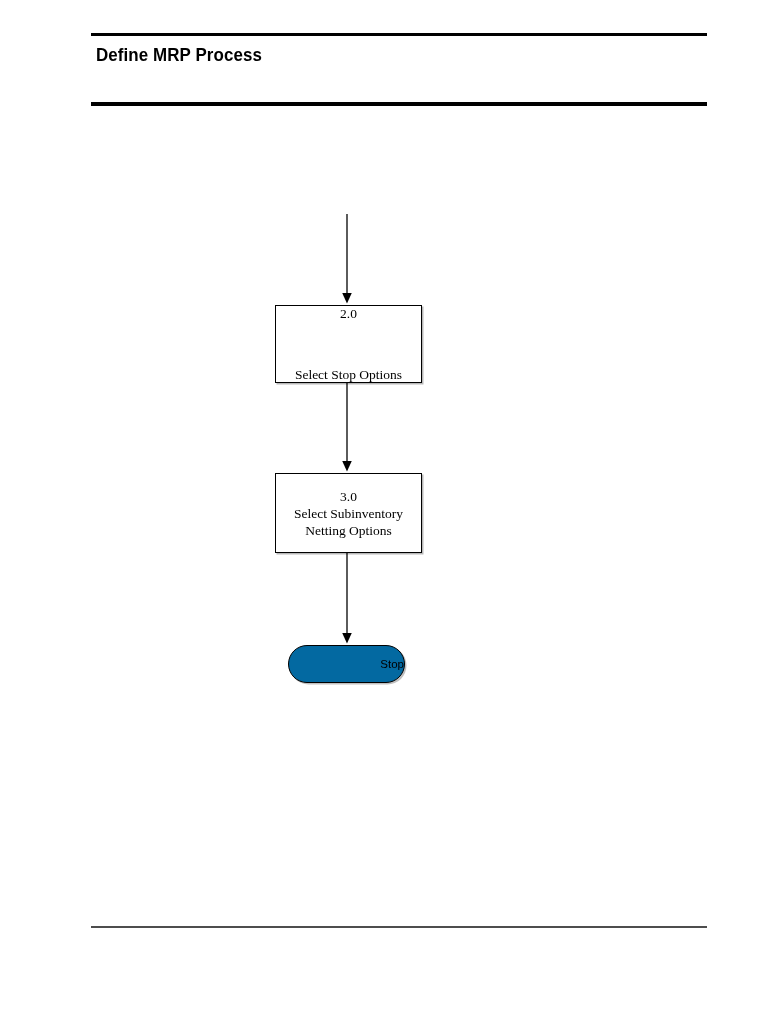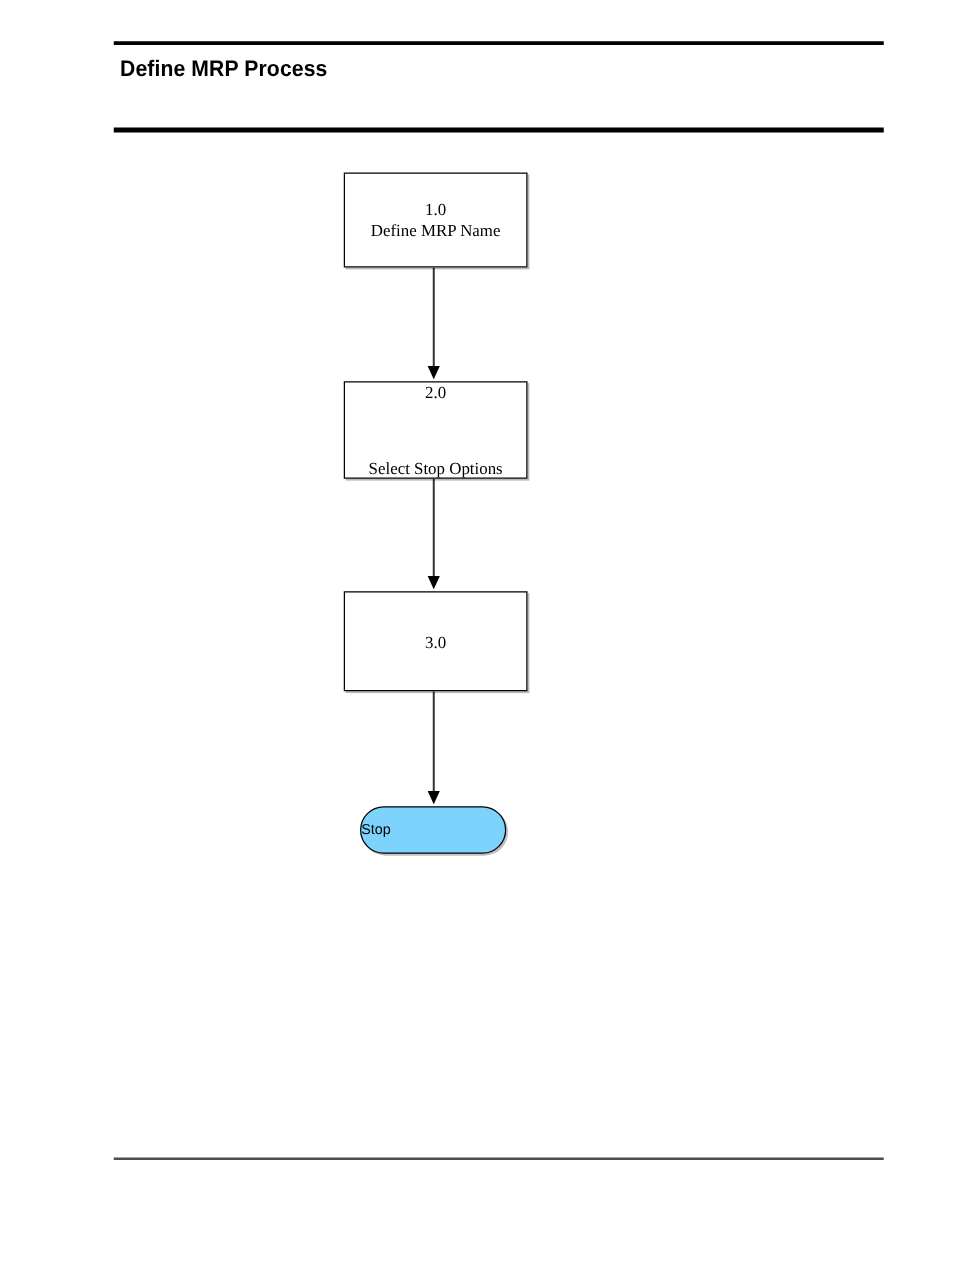--- a/index.html
+++ b/index.html
@@ -96,24 +96,24 @@
   
   .node-terminator {
     position: absolute;
     box-sizing: border-box;
     left: 288px;
     top: 645px;
     width: 117px;
     height: 38px;
     border: 1px solid #000000;
     border-radius: 19px;
-    background: #7dd3fc;
+    background: #0369a1;
     display: flex;
     align-items: center;
-    justify-content: flex-start;
+    justify-content: flex-end;
     font-family: "Liberation Sans", sans-serif;
     font-size: 11.5px;
     color: #000000;
     box-shadow: 1.5px 1.5px 0 rgba(0,0,0,0.25);
   }
 
   
   .connector {
     position: absolute;
     left: 0;
@@ -142,32 +142,30 @@
         </marker>
       </defs>
 
       <line x1="347" y1="214" x2="347" y2="294" stroke="#333333" stroke-width="1.6" marker-end="url(#arrowhead)"></line>
 
       <line x1="347" y1="383" x2="347" y2="462" stroke="#333333" stroke-width="1.6" marker-end="url(#arrowhead)"></line>
 
       <line x1="347" y1="553" x2="347" y2="634" stroke="#333333" stroke-width="1.6" marker-end="url(#arrowhead)"></line>
     </svg>
 
-    <div class="node-box" id="node-1">
-      <span class="node-id">1.0</span>
-      <span class="node-label">Define MRP Name</span>
-    </div>
 
     <div class="node-box" id="node-2">
       <span class="node-id">2.0</span>
       <span class="node-label">Select Stop Options</span>
     </div>
 
     <div class="node-box" id="node-3">
       <span class="node-id">3.0</span>
+      <span class="node-label">Select Subinventory
+Netting Options</span>
     </div>
 
     <div class="node-terminator">
       <span>Stop</span>
     </div>
 
   </div>
 
   <div class="rule rule-bottom"></div>
 

